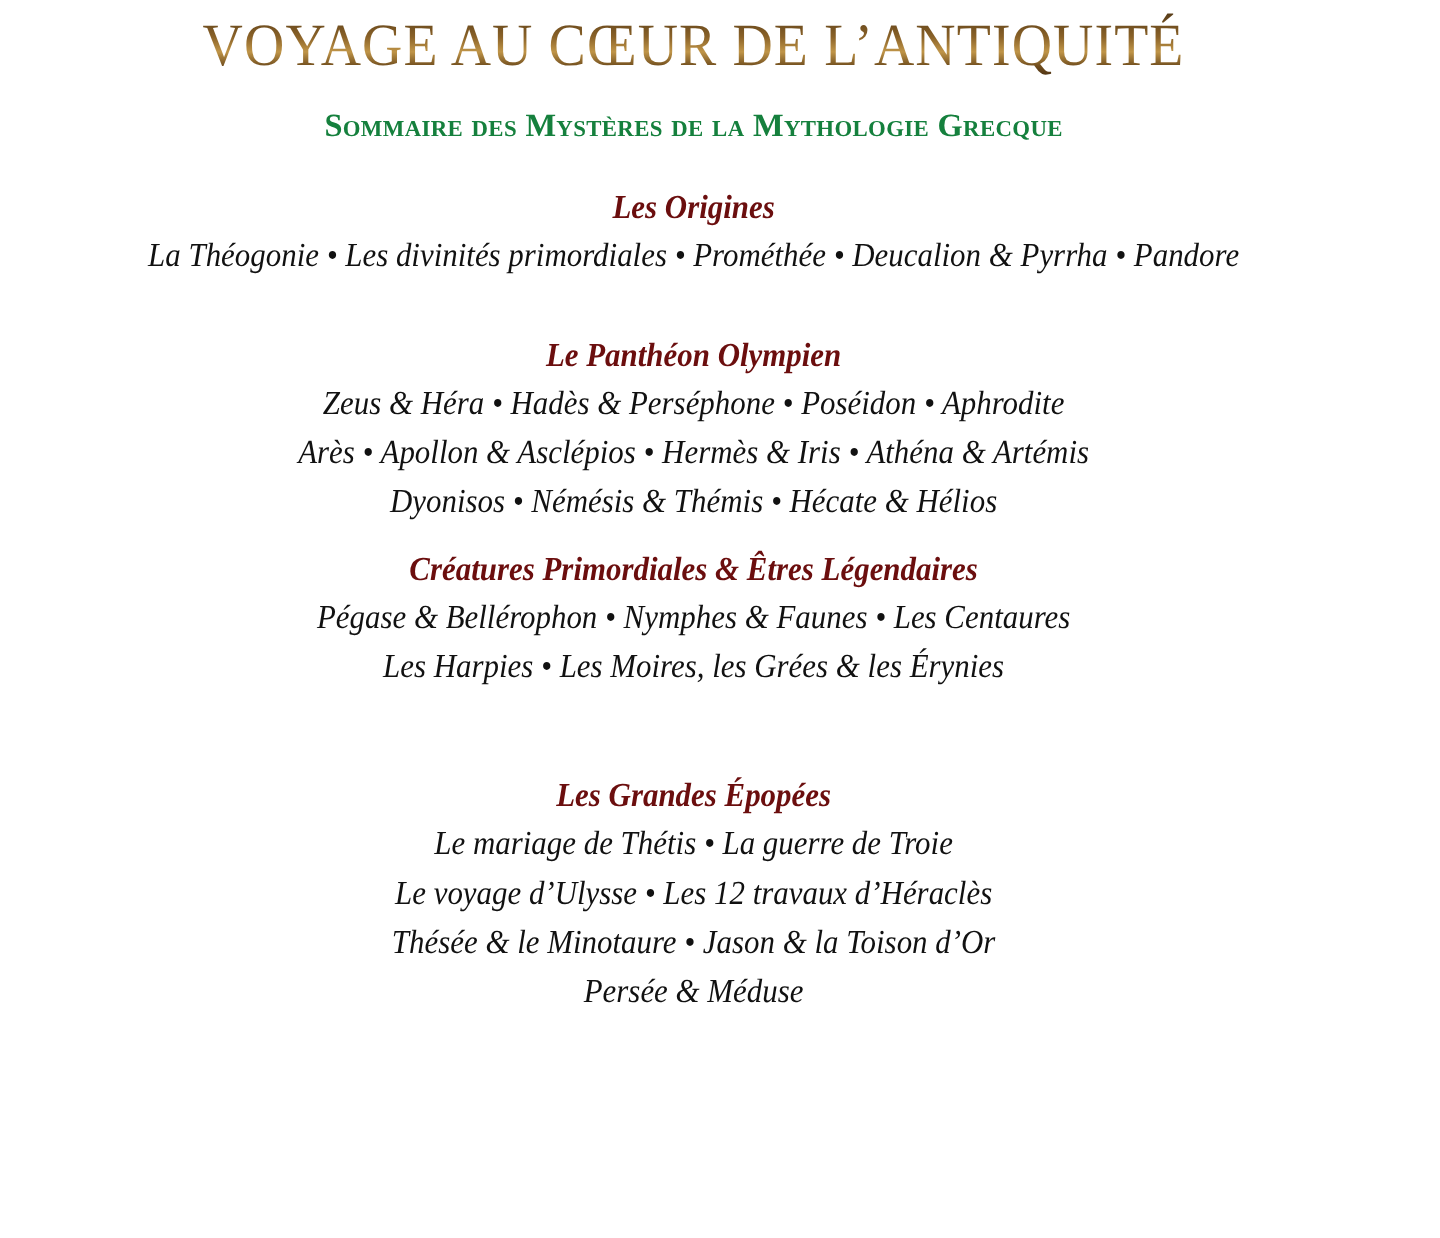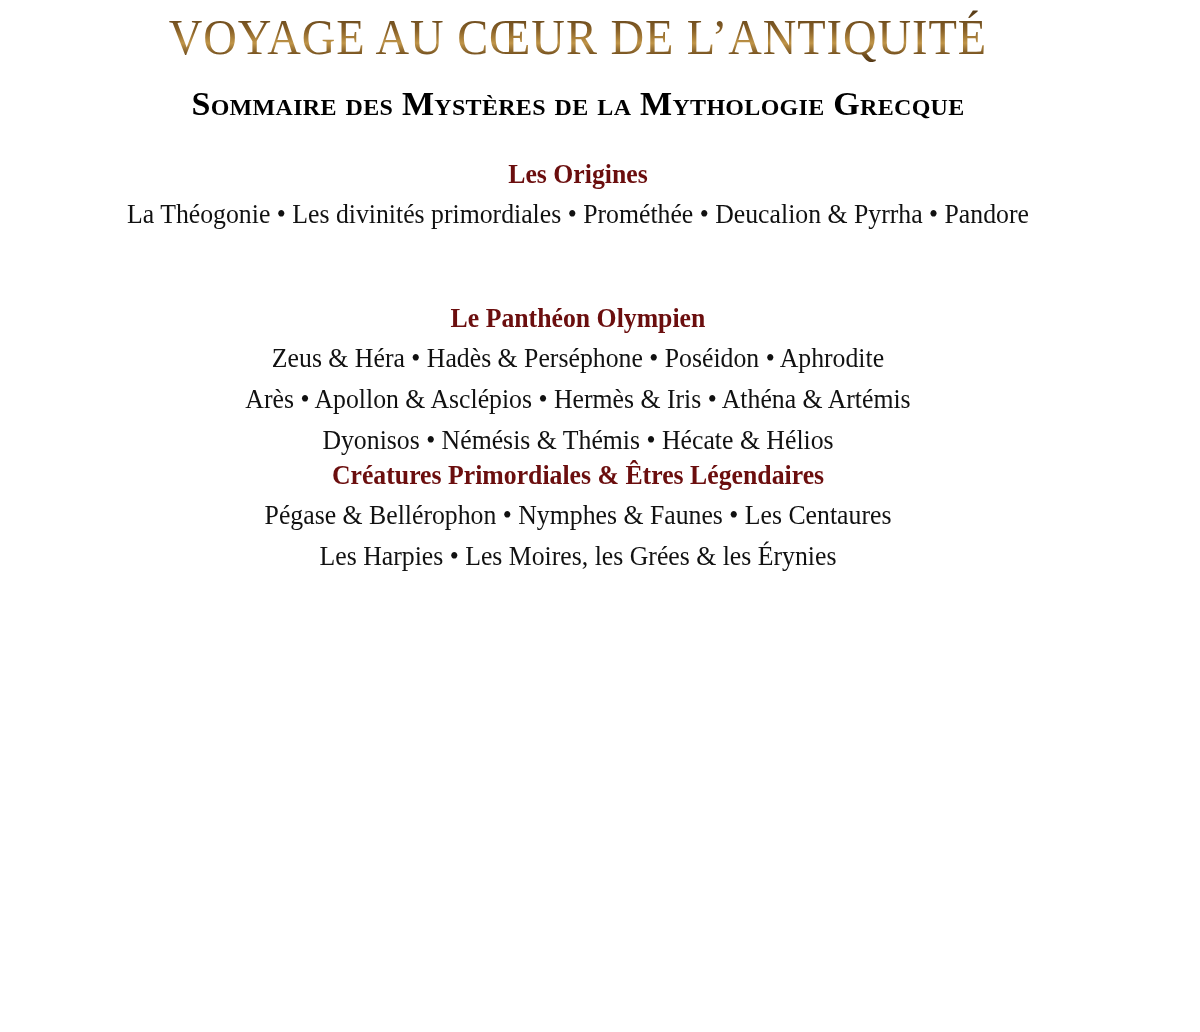--- a/index.html
+++ b/index.html
@@ -30,30 +30,30 @@
       background: linear-gradient(180deg, #4a3214 0%, #8a6228 40%, #c09548 60%, #6e4b1c 80%, #3a2510 100%);
       -webkit-background-clip: text;
       background-clip: text;
       color: transparent;
       transform: scaleX(0.93);
     }
     .subtitle {
       position: absolute;
       left: 0; right: 0;
       top: 86px;
-      font-size: 34px;
+      font-size: 27px;
       line-height: 36px;
-      color: #000000;
+      color: #15803d;
       font-variant: small-caps;
       letter-spacing: 0.3px;
       margin: 0;
     }
     .section {
       position: absolute;
-      left: 0; right: 0;
+      left: 0; right: 0; font-style: italic;
     }
     .section-heading {
       font-size: 28px;
       line-height: 38px;
       font-weight: bold;
       color: #6b0e0e;
       margin: 0;
       transform: scaleX(0.92);
     }
     .section-line {
@@ -70,27 +70,34 @@
 
 <div class="page">
   <h1 class="title">VOYAGE AU CŒUR DE L’ANTIQUITÉ</h1>
   <h2 class="subtitle">Sommaire des Mystères de la Mythologie Grecque</h2>
 
   <div class="section" style="top:155px;">
     <h3 class="section-heading">Les Origines</h3>
     <p class="section-line">La Théogonie • Les divinités primordiales • Prométhée • Deucalion &amp; Pyrrha • Pandore</p>
   </div>
 
-  <div class="section" style="top:278px;margin-top:21px;">
+  <div class="section" style="top:278px;">
     <h3 class="section-heading">Le Panthéon Olympien</h3>
     <p class="section-line">Zeus &amp; Héra • Hadès &amp; Perséphone • Poséidon • Aphrodite</p>
     <p class="section-line">Arès • Apollon &amp; Asclépios • Hermès &amp; Iris • Athéna &amp; Artémis</p>
     <p class="section-line">Dyonisos • Némésis &amp; Thémis • Hécate &amp; Hélios</p>
   </div>
 
   <div class="section" style="top:456px;">
     <h3 class="section-heading">Créatures Primordiales &amp; Êtres Légendaires</h3>
     <p class="section-line">Pégase &amp; Bellérophon • Nymphes &amp; Faunes • Les Centaures</p>
     <p class="section-line">Les Harpies • Les Moires, les Grées &amp; les Érynies</p>
   </div>
 
+  <div class="section" style="top:645px;">
+    <h3 class="section-heading">Les Grandes Épopées</h3>
+    <p class="section-line">Le mariage de Thétis • La guerre de Troie</p>
+    <p class="section-line">Le voyage d’Ulysse • Les 12 travaux d’Héraclès</p>
+    <p class="section-line">Thésée &amp; le Minotaure • Jason &amp; la Toison d’Or</p>
+    <p class="section-line">Persée &amp; Méduse</p>
+  </div>
 
 </div>
 
 </body></html>

